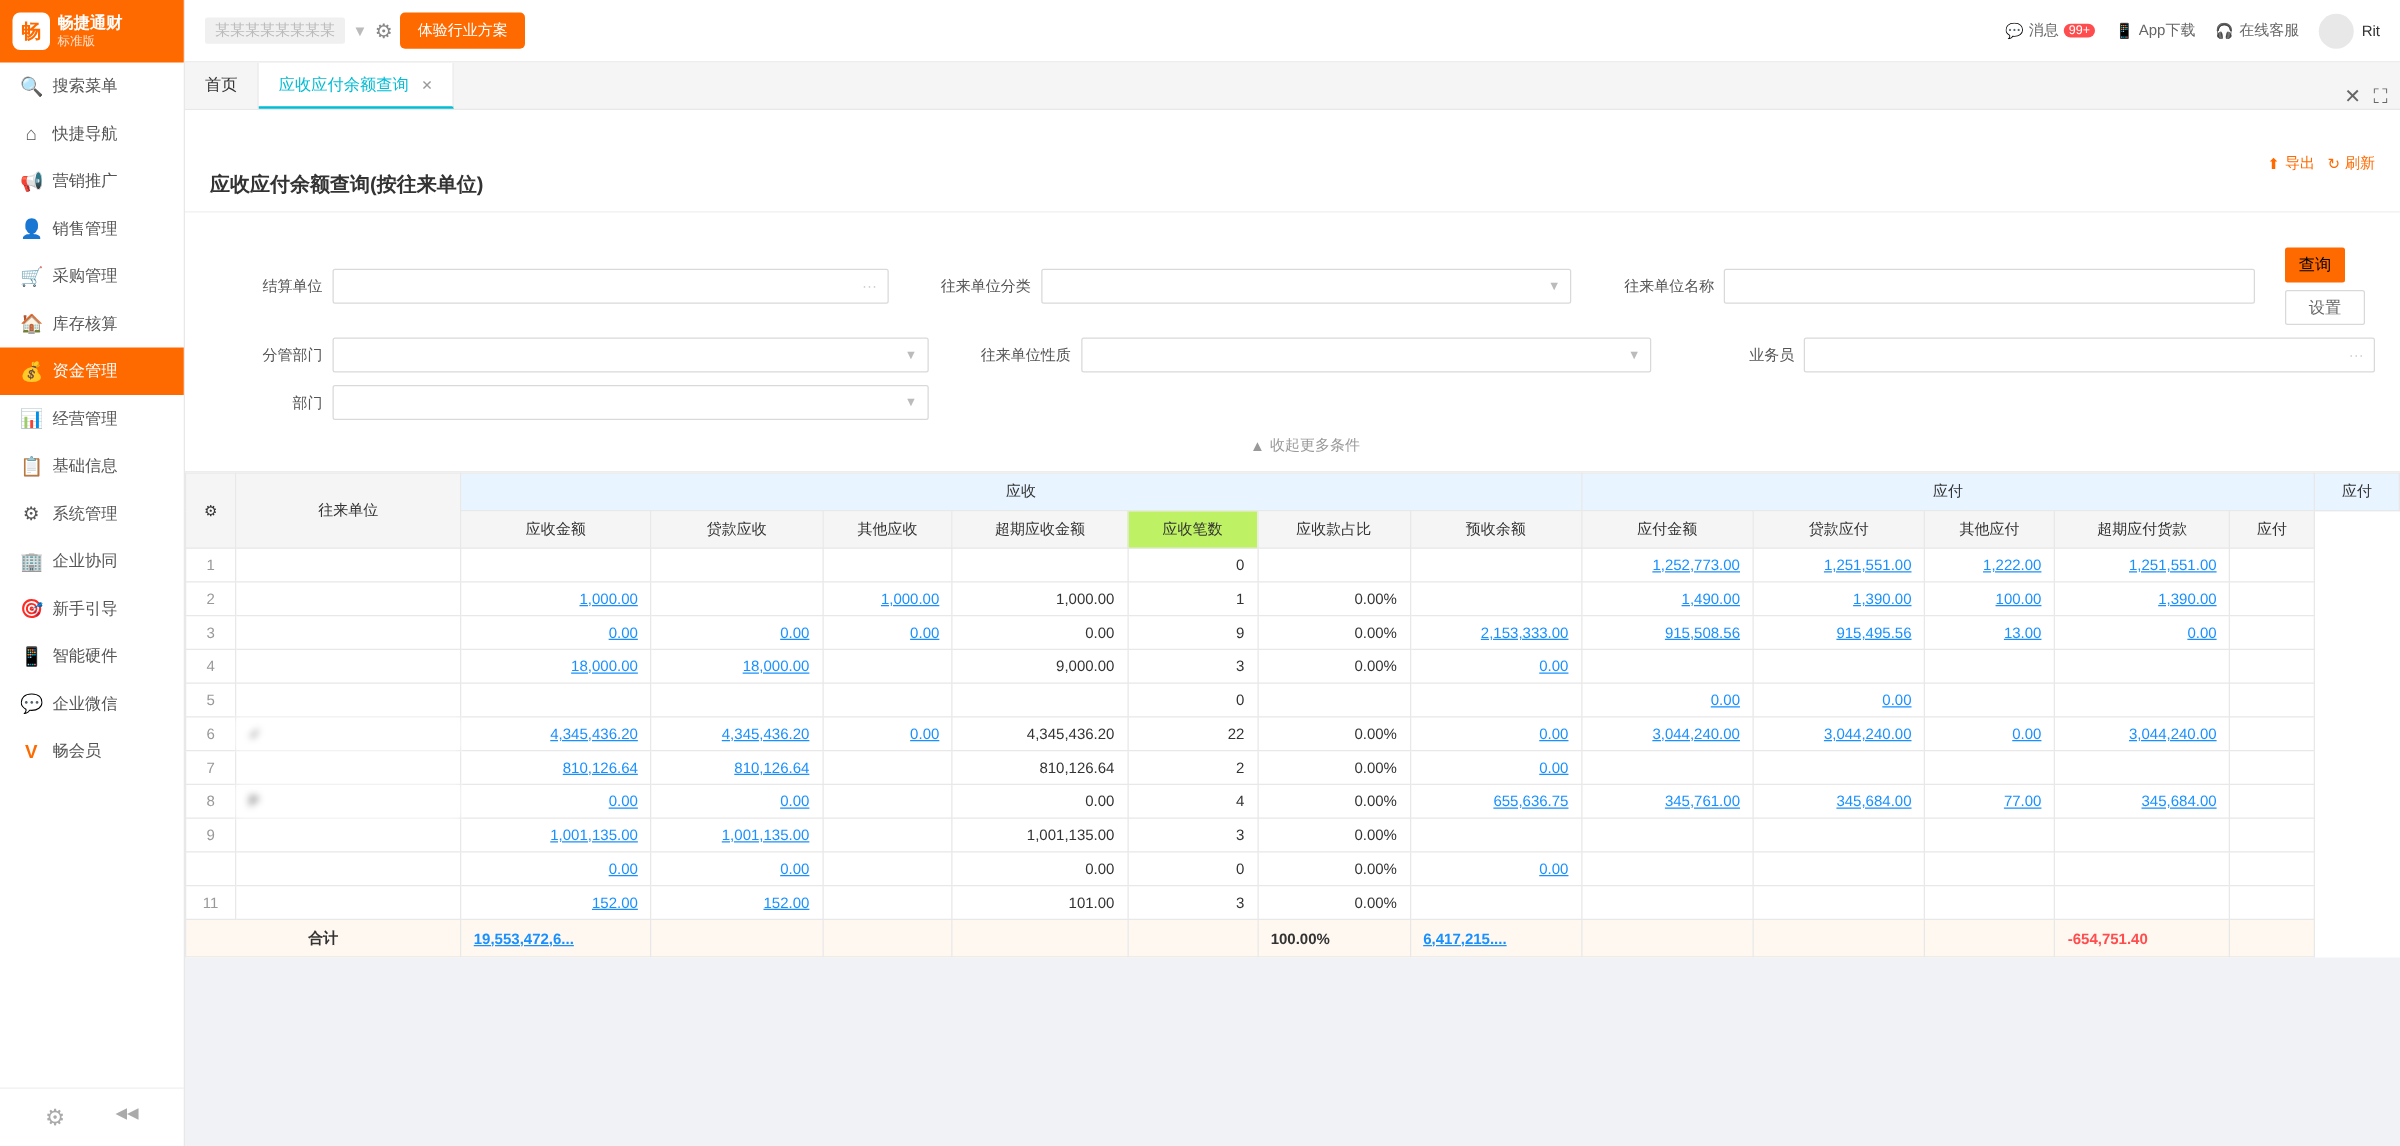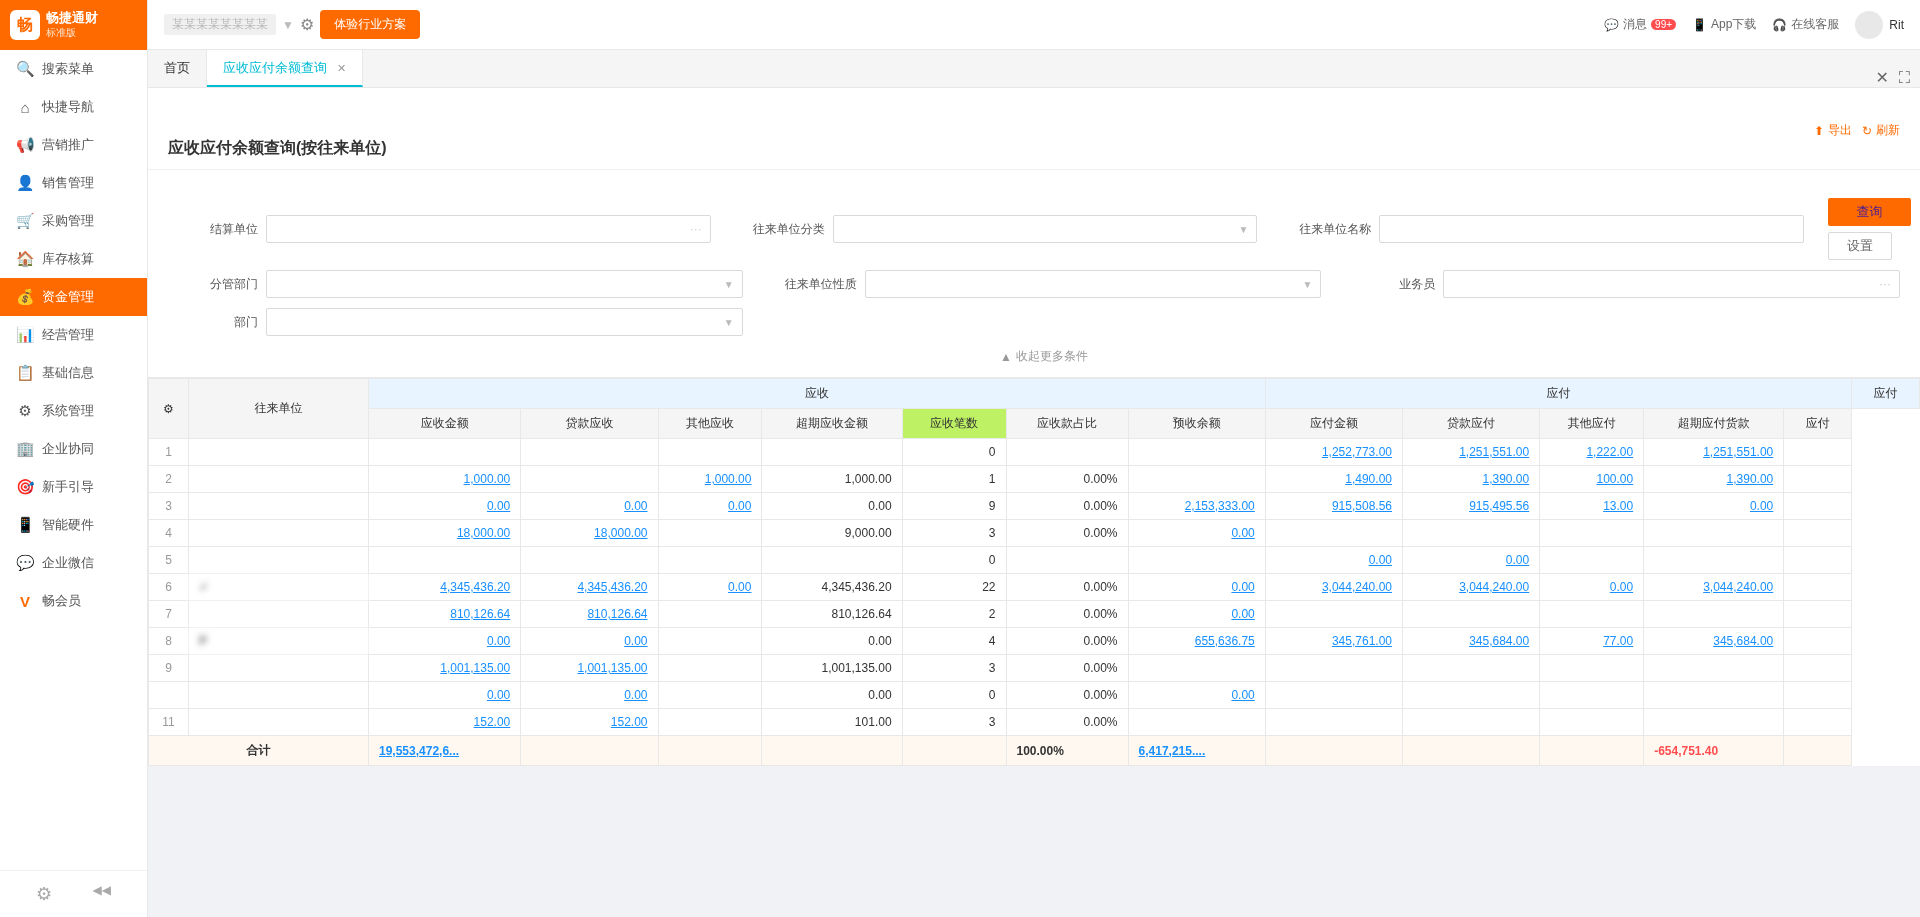--- a/index.html
+++ b/index.html
@@ -71,22 +71,22 @@
     .tab-bar-actions { margin-left: auto; display: flex; align-items: center; padding-right: 10px; gap: 10px; }
     .tab-action-btn { font-size: 16px; color: #666; cursor: pointer; }
     .page-title-bar {
       display: flex; align-items: center; justify-content: space-between;
       margin-bottom: 16px;
     }
     .page-title { font-size: 16px; font-weight: bold; color: #333; margin-top: 36px; }
     .page-actions { display: flex; gap: 10px; align-items: center; }
     .action-link { color: #ff6a00; cursor: pointer; font-size: 12px; display: flex; align-items: center; gap: 4px; }
     .query-btn {
-      background: #ff6a00; color: #4c1d95; border: none; border-radius: 2px;
-      width: 83px; height: 28px; cursor: pointer; font-size: 13px;
+      background: #ff6a00; color: #000000; border: none; border-radius: 2px;
+      width: 48px; height: 28px; cursor: pointer; font-size: 13px;
     }
     .settings-btn {
       background: #fff; color: #666; border: 1px solid #d9d9d9; border-radius: 2px;
       width: 64px; height: 28px; cursor: pointer; font-size: 13px;
     }
     .data-table {
       width: 100%; border-collapse: collapse; font-size: 12px;
     }
     .data-table th, .data-table td {
       border: 1px solid #e8e8e8; padding: 6px 10px; white-space: nowrap;

